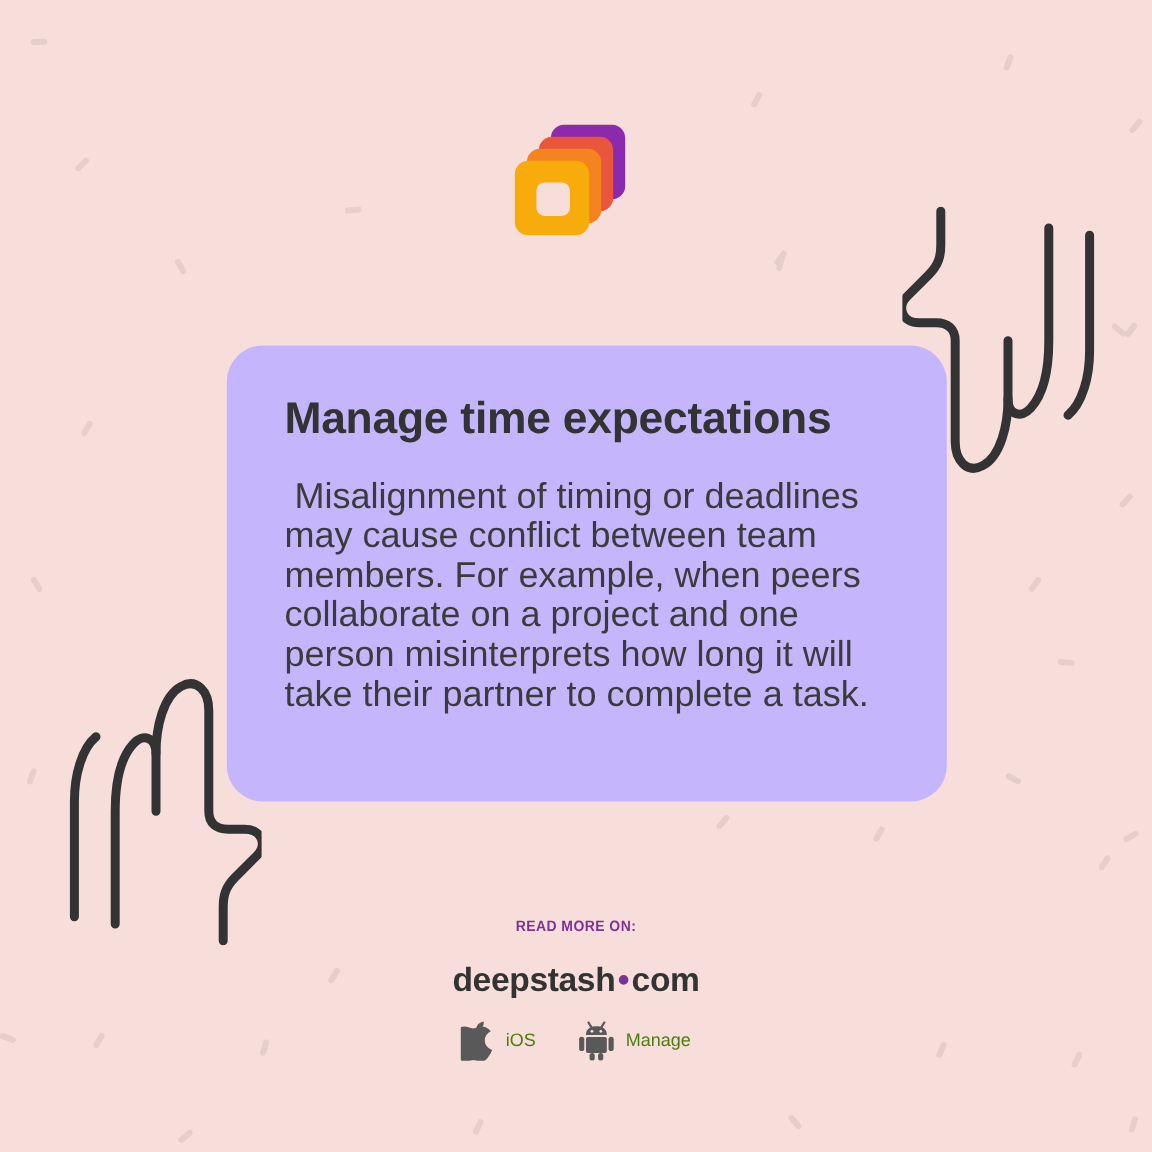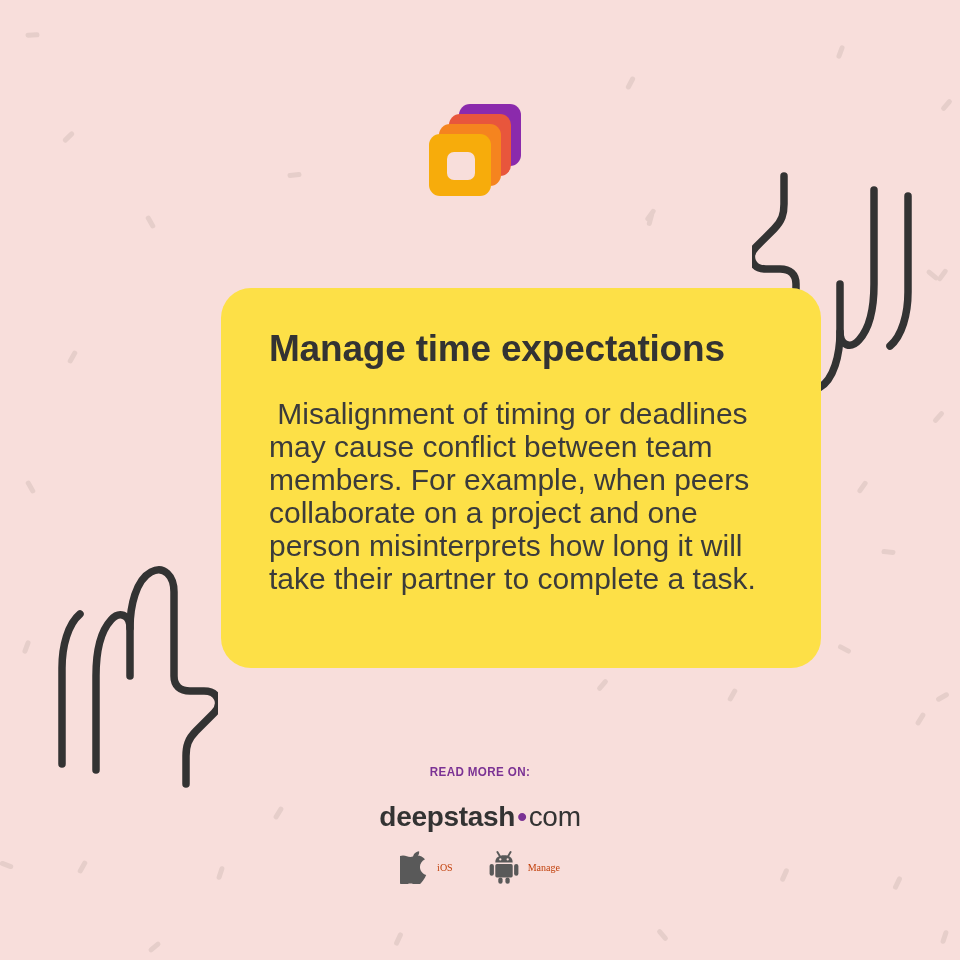--- a/index.html
+++ b/index.html
@@ -105,37 +105,36 @@
     display:flex;
     align-items:flex-start;
     letter-spacing:-0.3px;
   }
   #brand-name { font-weight:bold; }
   #brand-dot {
     color:#7B3294;
     font-weight:bold;
     margin:0 2px;
   }
-  #brand-tld { font-weight:normal; }
+  #brand-tld { font-weight:bold; }
 
   #store-badges {
     margin-top:18px;
     display:flex;
     align-items:center;
     gap:36px;
   }
   .store-badge {
     display:flex;
     align-items:center;
     gap:9px;
   }
   .store-label {
-    font-size:10px;
-    color:#c2410c;
-    font-family:Liberation Serif, serif;
+    font-size:15px;
+    color:#4d7c0f;
   }
 </style>
 </head>
 <body style="background: rgb(248, 222, 219);">
 
 <div id="stage" style="background: rgb(248, 222, 219);">
 
   <div id="confetti-layer">
       <div class="confetti" style="left: 30px; top: 28px; transform: rotate(88deg); background: rgb(230, 206, 202);"></div>
       <div class="confetti" style="left: 628px; top: 76px; transform: rotate(28deg); background: rgb(230, 206, 202);"></div>
@@ -194,21 +193,21 @@
     <g fill="none" stroke="#333333" stroke-width="7.5" stroke-linecap="round" stroke-linejoin="round">
       <path d="M78 212 L78 118 C78 96 82 74 93 62 C101 53 112 56 112 70 L112 118"></path>
       <path d="M112 70 C112 48 118 22 133 14 C146 7 156 18 156 34 L156 118
                C156 128 162 133 172 133 L186 133
                C200 133 205 146 196 155 L178 173
                C170 181 168 188 168 198 L168 226"></path>
       <path d="M44 206 L44 110 C44 88 50 66 62 56"></path>
     </g>
   </svg>
 
-  <div id="content-card" style="background: #fde047; margin-left: 32px;">
+  <div id="content-card" style="background: #c4b5fd;">
     <h1 id="card-title" style="color: rgb(51, 51, 51);">Manage time expectations</h1>
     <p id="card-body" style="color: rgb(59, 59, 59);"> Misalignment of timing or deadlines may cause conflict between team members. For example, when peers collaborate on a project and one person misinterprets how long it will take their partner to complete a task.</p>
   </div>
 
   <div id="footer">
 
     <div id="read-more-on" style="color: rgb(123, 50, 148);">READ MORE ON:</div>
 
     <div id="brand-wordmark">
       <span id="brand-name">deepstash</span>

